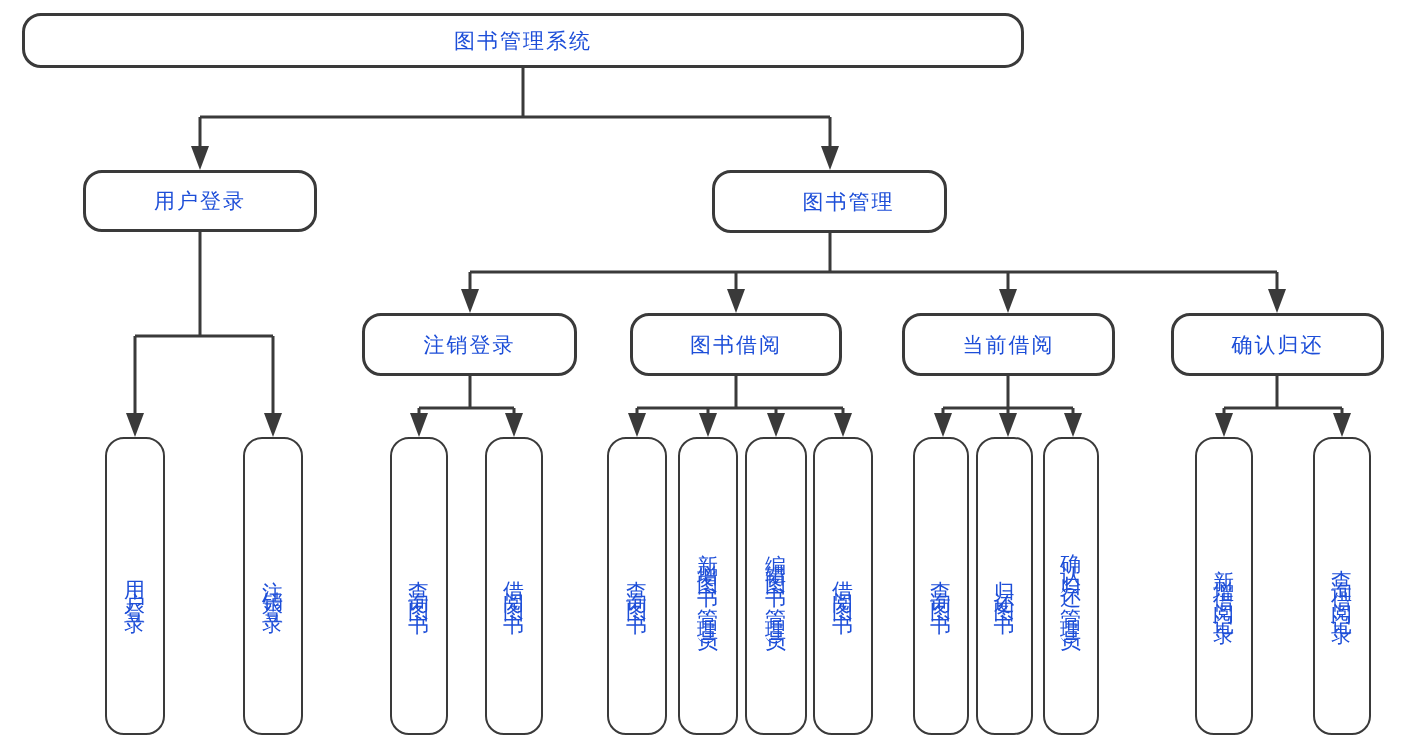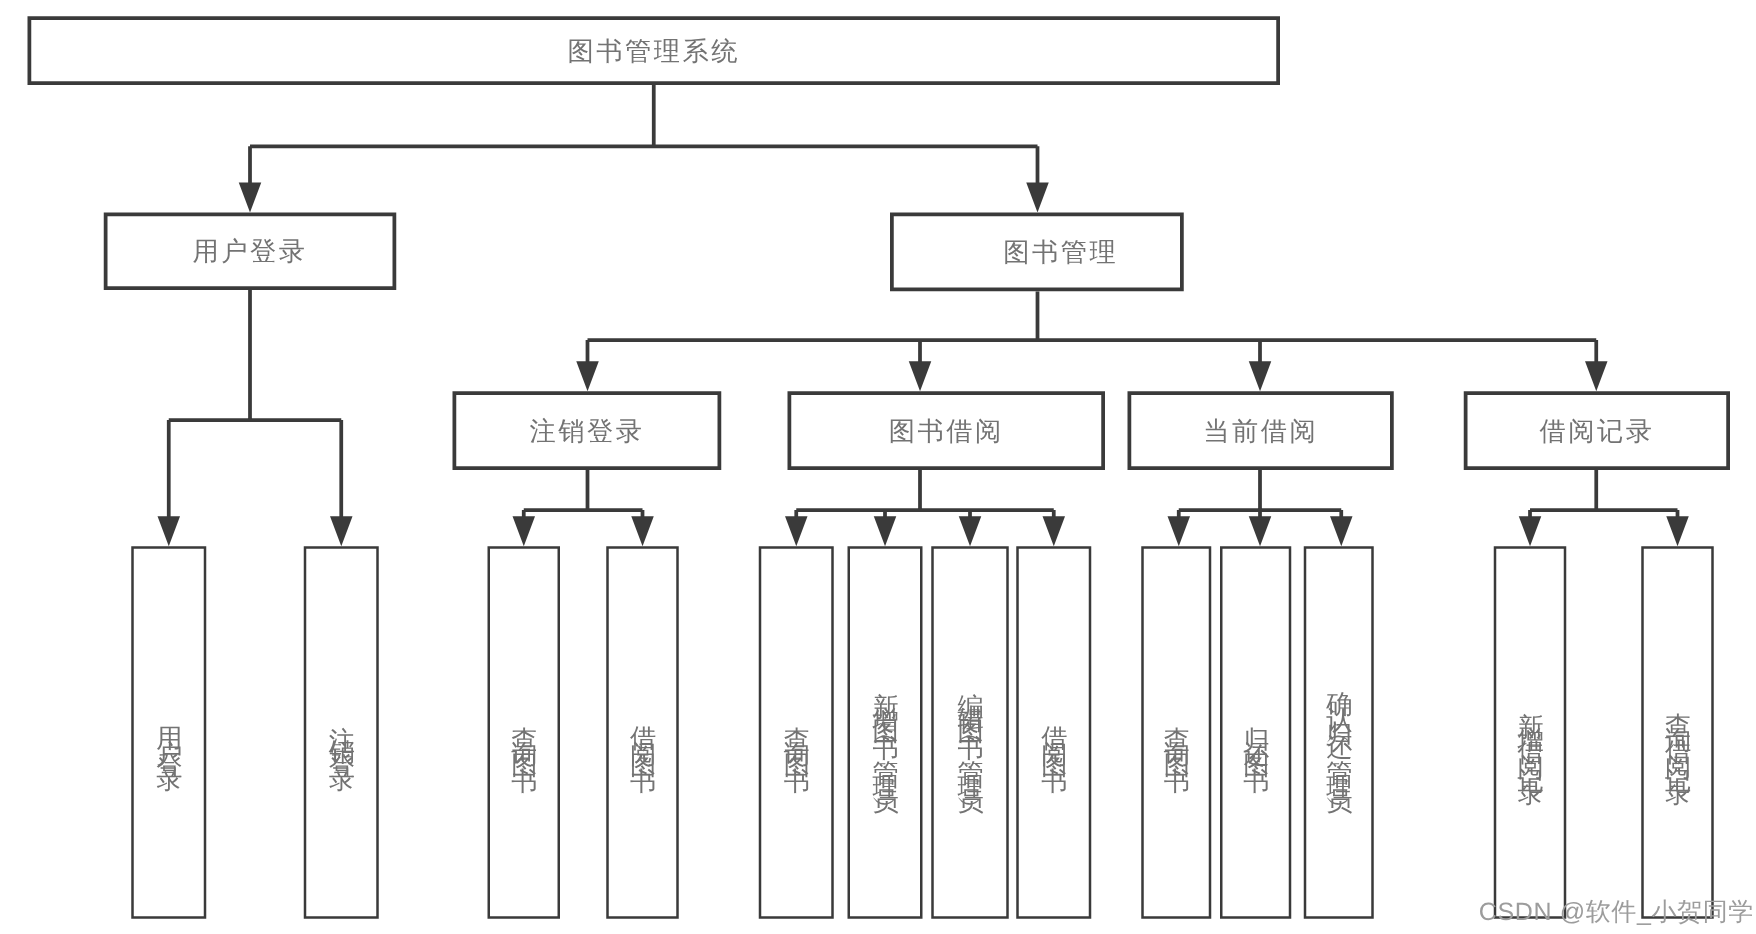--- a/index.html
+++ b/index.html
@@ -20,25 +20,26 @@
     left: 0;
     top: 0;
     width: 1405px;
     height: 747px;
     z-index: 1;
   }
   .node {
     position: absolute;
     box-sizing: border-box;
     background: #ffffff;
-    color: #737373;
+    color: #1d4ed8;
     display: flex;
     align-items: center;
     justify-content: center;
     z-index: 2;
+    border-radius: 19px;
   }
   .node-h {
     border: 3px solid #3a3a3a;
     font-size: 21px;
     letter-spacing: 2px;
     white-space: nowrap;
   }
   .node-v {
     border: 2px solid #3a3a3a;
     font-size: 21px;
@@ -88,31 +89,30 @@
       <polygon points="1064,413 1082,413 1073,437" fill="#3a3a3a"></polygon>
       <path d="M 1277 376 V 408 M 1224 408 H 1342 M 1224 408 V 419 M 1342 408 V 419" stroke="#3a3a3a" stroke-width="3" fill="none"></path>
       <polygon points="1215,413 1233,413 1224,437" fill="#3a3a3a"></polygon>
       <polygon points="1333,413 1351,413 1342,437" fill="#3a3a3a"></polygon>
     </svg>
   <div id="nodes">
       <div class="node node-h" style="left: 22px; top: 13px; width: 1002px; height: 55px;">图书管理系统</div>
       <div class="node node-h" style="left: 83px; top: 170px; width: 234px; height: 62px;">用户登录</div>
       <div class="node node-h" style="left: 712px; top: 170px; width: 235px; height: 63px; padding-left: 38px;">图书管理</div>
       <div class="node node-h" style="left: 362px; top: 313px; width: 215px; height: 63px;">注销登录</div>
-      <div class="node node-h" style="left: 630px; top: 313px; width: 254px; height: 63px;">图书借阅</div>
+      <div class="node node-h" style="left: 630px; top: 313px; width: 212px; height: 63px;">图书借阅</div>
       <div class="node node-h" style="left: 902px; top: 313px; width: 213px; height: 63px;">当前借阅</div>
-      <div class="node node-h" style="left: 1171px; top: 313px; width: 213px; height: 63px;">借阅记录</div>
+      <div class="node node-h" style="left: 1171px; top: 313px; width: 213px; height: 63px;">确认归还</div>
       <div class="node node-v" style="left: 105px; top: 437px; width: 60px; height: 298px;">用户登录</div>
       <div class="node node-v" style="left: 243px; top: 437px; width: 60px; height: 298px;">注销登录</div>
       <div class="node node-v" style="left: 390px; top: 437px; width: 58px; height: 298px;">查询图书</div>
       <div class="node node-v" style="left: 485px; top: 437px; width: 58px; height: 298px;">借阅图书</div>
       <div class="node node-v" style="left: 607px; top: 437px; width: 60px; height: 298px;">查询图书</div>
       <div class="node node-v" style="left: 678px; top: 437px; width: 60px; height: 298px;">新增图书（管理员）</div>
       <div class="node node-v" style="left: 745px; top: 437px; width: 62px; height: 298px;">编辑图书（管理员）</div>
       <div class="node node-v" style="left: 813px; top: 437px; width: 60px; height: 298px;">借阅图书</div>
       <div class="node node-v" style="left: 913px; top: 437px; width: 56px; height: 298px;">查询图书</div>
       <div class="node node-v" style="left: 976px; top: 437px; width: 57px; height: 298px;">归还图书</div>
       <div class="node node-v" style="left: 1043px; top: 437px; width: 56px; height: 298px;">确认归还（管理员）</div>
       <div class="node node-v" style="left: 1195px; top: 437px; width: 58px; height: 298px;">新增借阅记录</div>
       <div class="node node-v" style="left: 1313px; top: 437px; width: 58px; height: 298px;">查询借阅记录</div>
     </div>
-  <div id="watermark">CSDN @软件_小贺同学</div>
 </div>
 
 </body></html>

